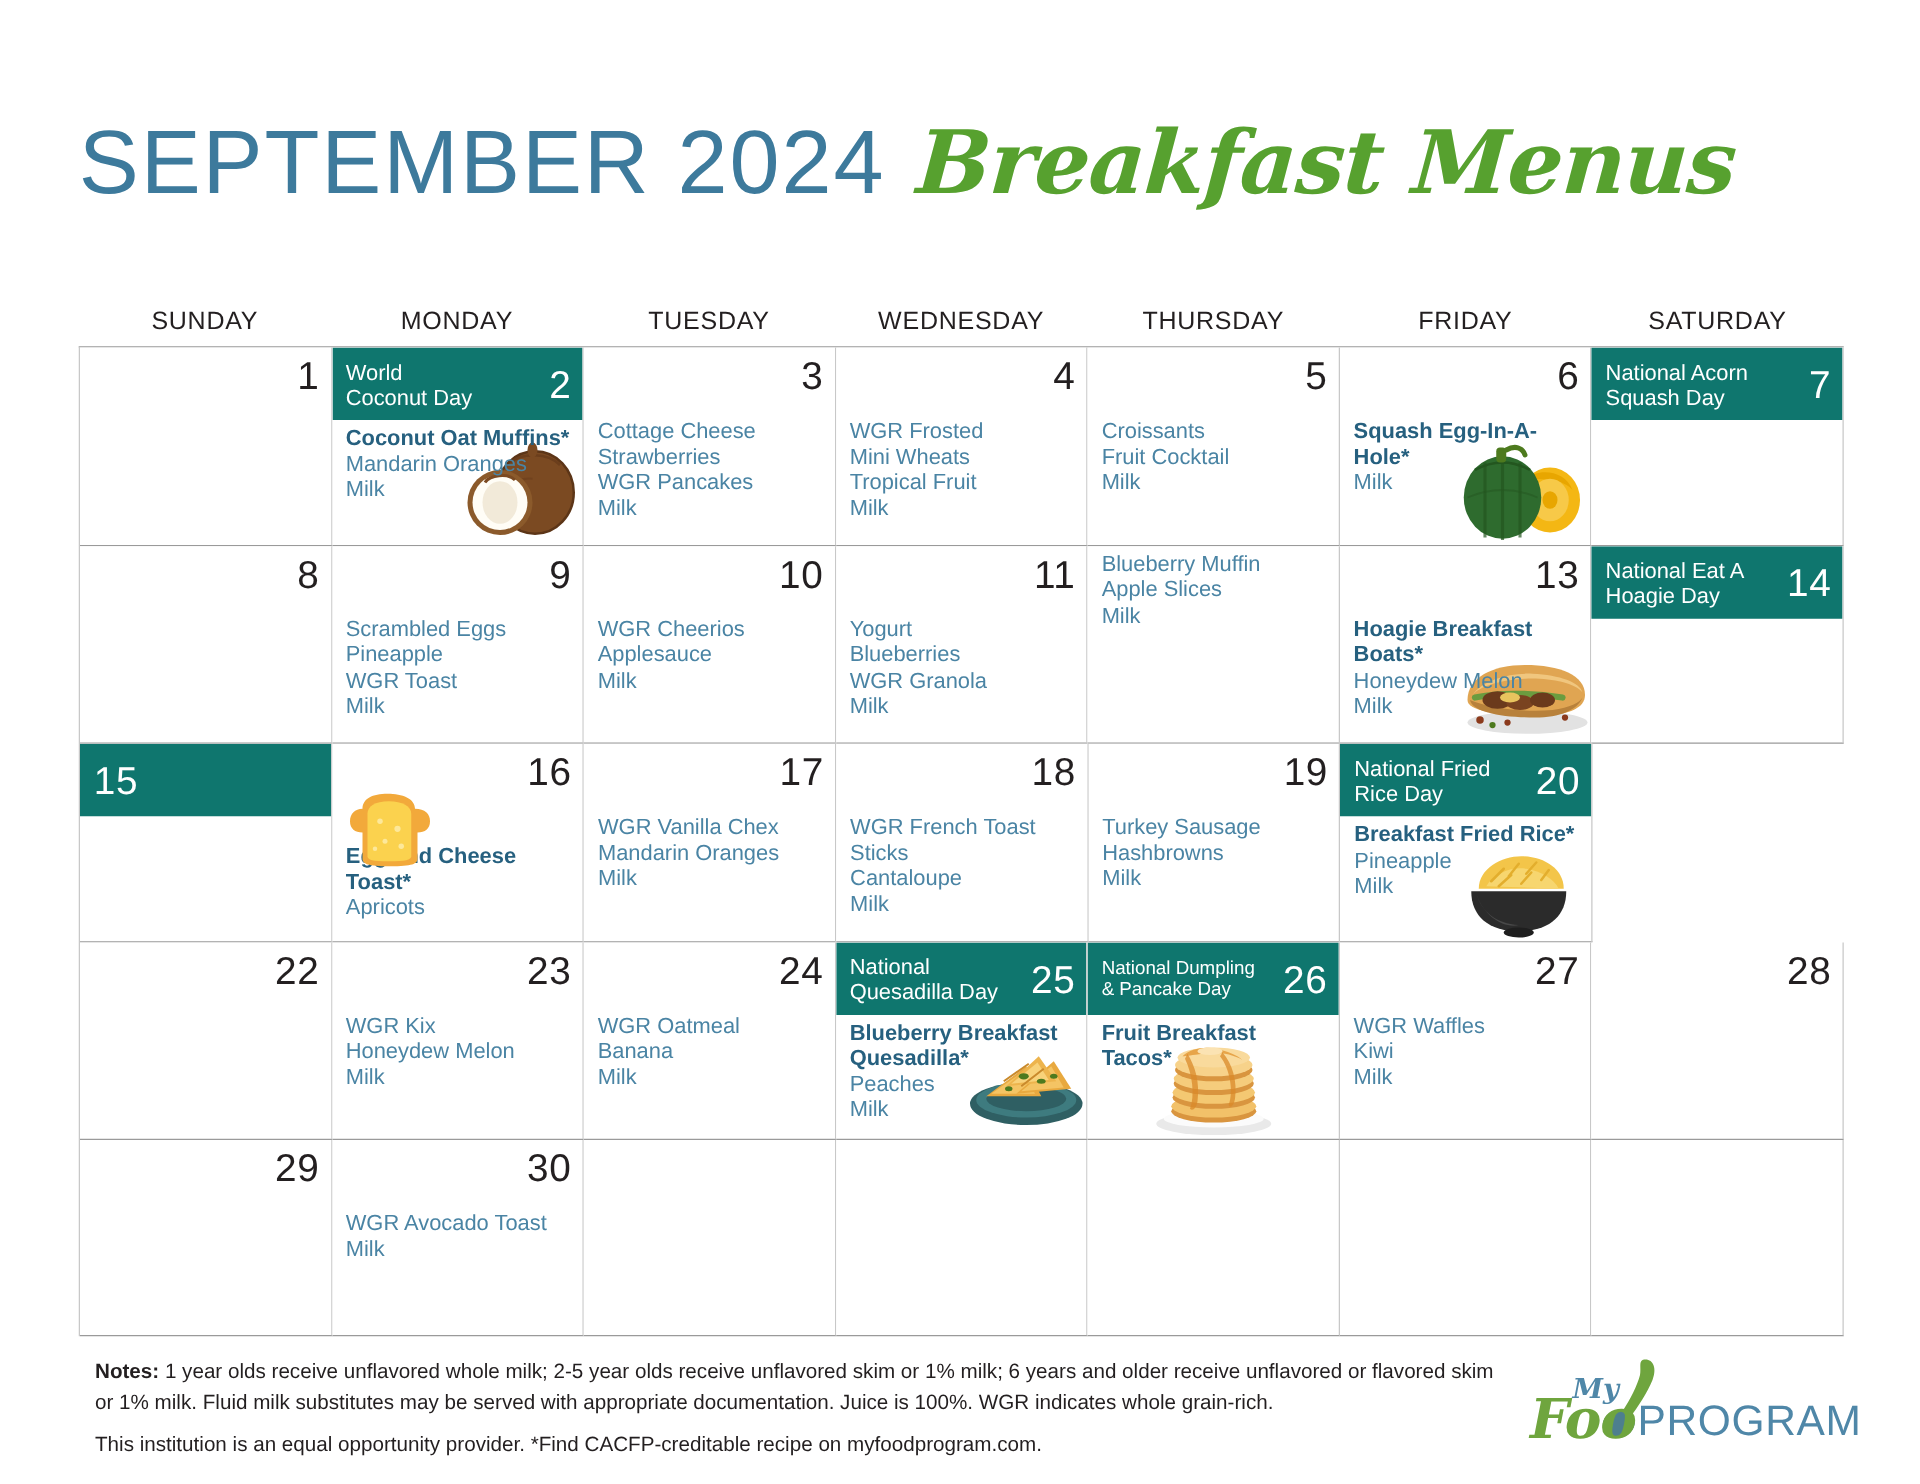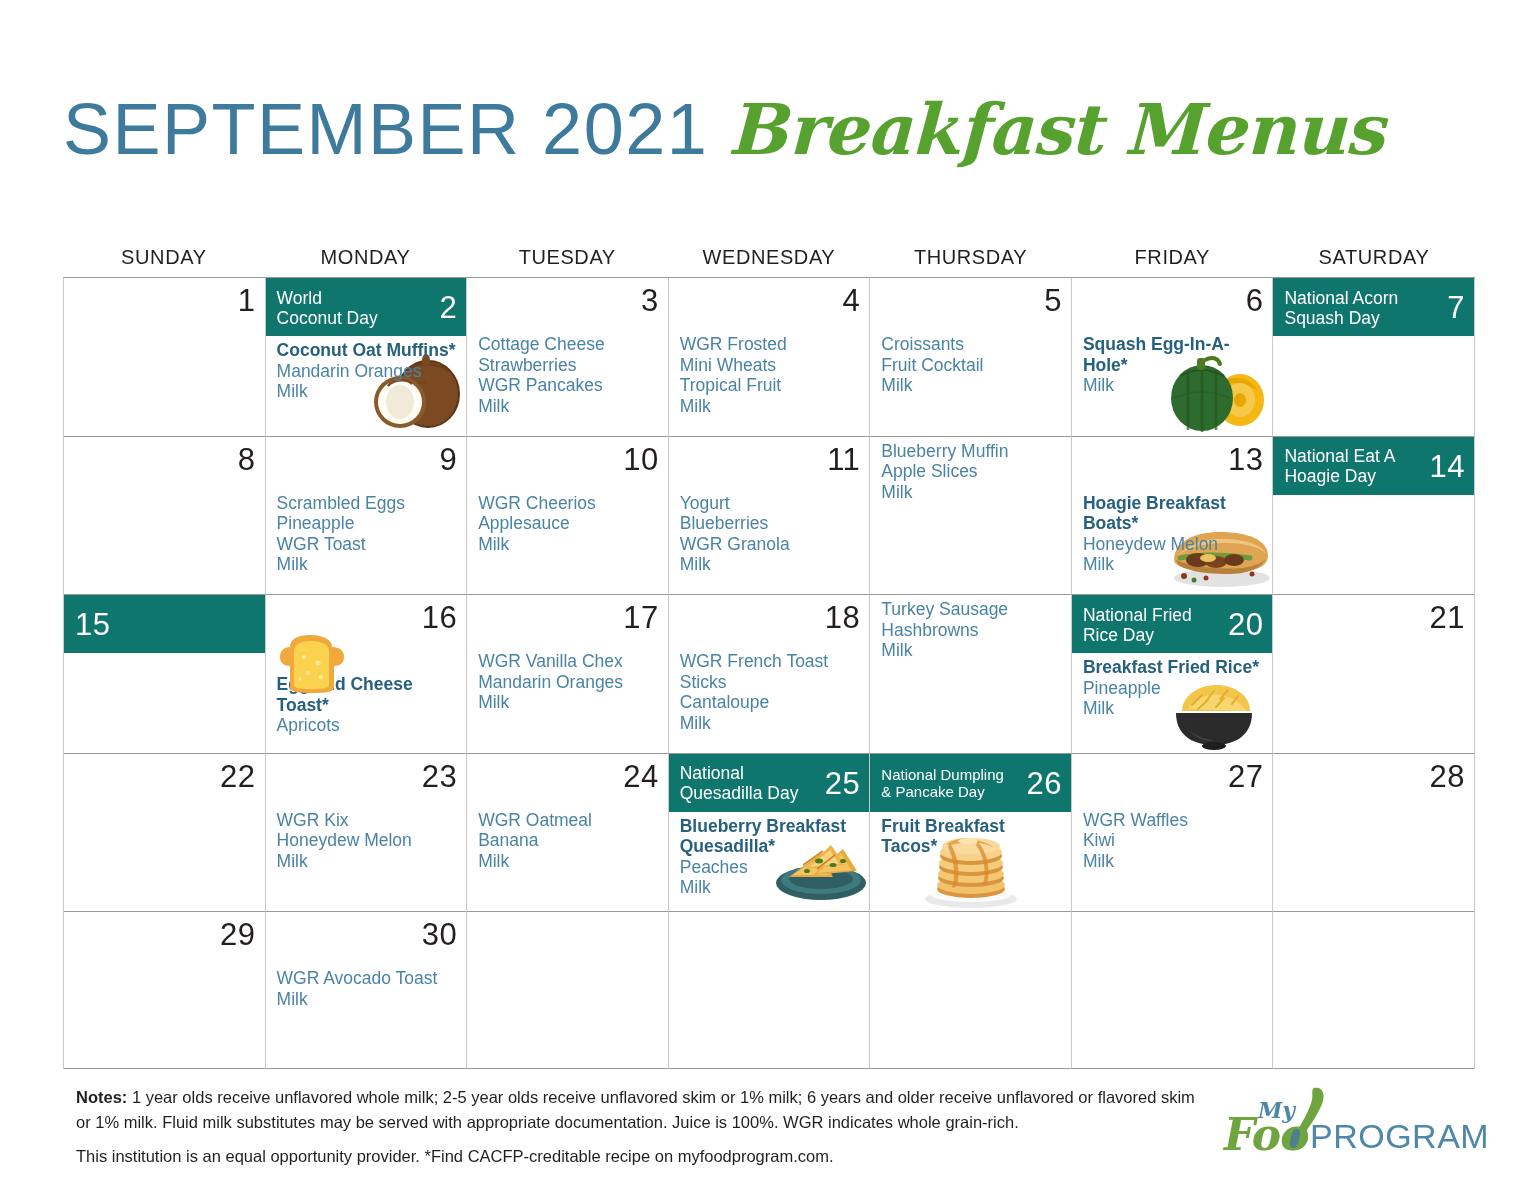--- a/index.html
+++ b/index.html
@@ -178,21 +178,21 @@
     right: 48px;
     top: 1082px;
     width: 270px;
     height: 86px;
   }
 </style>
 </head>
 <body>
 
 <div class="title-row">
-  <span class="title-main">SEPTEMBER 2021</span>
+  <span class="title-main">SEPTEMBER 2024</span>
   <span class="title-script">Breakfast Menus</span>
 </div>
 
 <div class="weekday-header">
     <div class="weekday-cell">SUNDAY</div>
     <div class="weekday-cell">MONDAY</div>
     <div class="weekday-cell">TUESDAY</div>
     <div class="weekday-cell">WEDNESDAY</div>
     <div class="weekday-cell">THURSDAY</div>
     <div class="weekday-cell">FRIDAY</div>
@@ -427,20 +427,24 @@
           <div class="day-num">18</div>
         </div>
         <div class="menu">
           <div class="menu-line">WGR French Toast</div>
           <div class="menu-line">Sticks</div>
           <div class="menu-line">Cantaloupe</div>
           <div class="menu-line">Milk</div>
         </div>
       </div>
       <div class="day-cell">
+        <div class="day-head">
+          <span></span>
+          <div class="day-num">19</div>
+        </div>
         <div class="menu">
           <div class="menu-line">Turkey Sausage</div>
           <div class="menu-line">Hashbrowns</div>
           <div class="menu-line">Milk</div>
         </div>
       </div>
       <div class="day-cell">
         <div class="day-head special">
           <div class="special-name">National Fried<br>Rice Day</div>
           <div class="day-num">20</div>
@@ -452,26 +456,20 @@
       <path d="M24 34 L34 24 M38 30 L46 20 M52 28 L60 19 M64 33 L70 25 M30 38 L40 29 M48 36 L56 27" stroke="#E3AE2D" stroke-width="2" stroke-linecap="round"></path>
       <path d="M8 42 L84 42 C84 62 70 74 46 74 C22 74 8 62 8 42 Z" fill="#2B2B2B"></path>
       <path d="M12 44 C16 58 28 68 46 69 C34 72 18 62 12 44 Z" fill="#484848"></path>
       <ellipse cx="46" cy="75" rx="12" ry="4" fill="#1E1E1E"></ellipse>
     </svg>
         </div>
         <div class="menu">
           <div class="menu-line bold">Breakfast Fried Rice*</div>
           <div class="menu-line">Pineapple</div>
           <div class="menu-line">Milk</div>
-        </div>
-      </div>
-      <div class="day-cell">
-        <div class="day-head">
-          <span></span>
-          <div class="day-num">21</div>
         </div>
       </div>
     </div>
     <div class="week-row">
       <div class="day-cell">
         <div class="day-head">
           <span></span>
           <div class="day-num">22</div>
         </div>
       </div>

